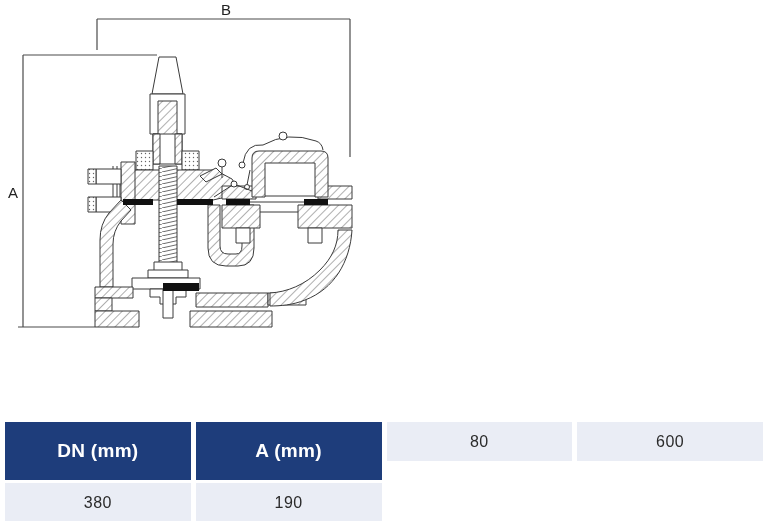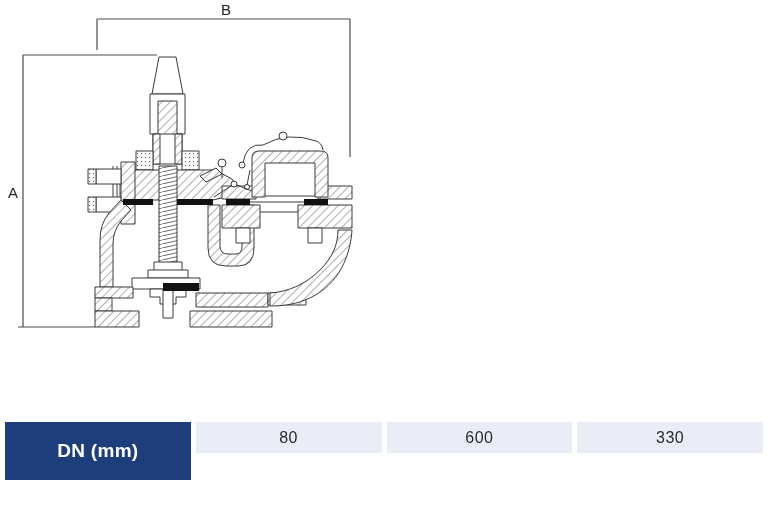--- a/index.html
+++ b/index.html
@@ -12,21 +12,21 @@
     position:absolute;left:5px;top:422px;width:758px;
     display:grid;grid-template-columns:repeat(4,1fr);
     column-gap:5px;row-gap:3px;
   }
   .spec-table .th{
     background:#1e3d7b;color:#ffffff;height:58px;
     display:flex;align-items:center;justify-content:center;
     font-size:19px;font-weight:600;letter-spacing:0.3px;
   }
   .spec-table .td{
-    background:#eaedf5;color:#2b2b2b;height:31px;
+    background:#eaedf5;color:#2b2b2b;height:39px;
     display:flex;align-items:center;justify-content:center;
     font-size:16px;letter-spacing:0.5px;
   }
   svg text{font-family:"Liberation Sans", sans-serif;}
 </style>
 </head>
 <body>
 
 <div class="stage">
 
@@ -133,18 +133,20 @@
         <rect x="226" y="199" width="24" height="6"></rect>
         <rect x="304" y="199" width="24" height="6"></rect>
         <rect x="163" y="283" width="36" height="8"></rect>
       </g>
       <line x1="250" y1="202" x2="304" y2="202"></line>
     </g>
   </svg>
 
   <div class="spec-table">
     <div class="th">DN (mm)</div>
+    <div class="th">A (mm)</div>
     <div class="td">80</div>
     <div class="td">600</div>
-    <div class="td">330</div>
+    <div class="td">380</div>
+    <div class="td">190</div>
   </div>
 
 </div>
 
 </body></html>

